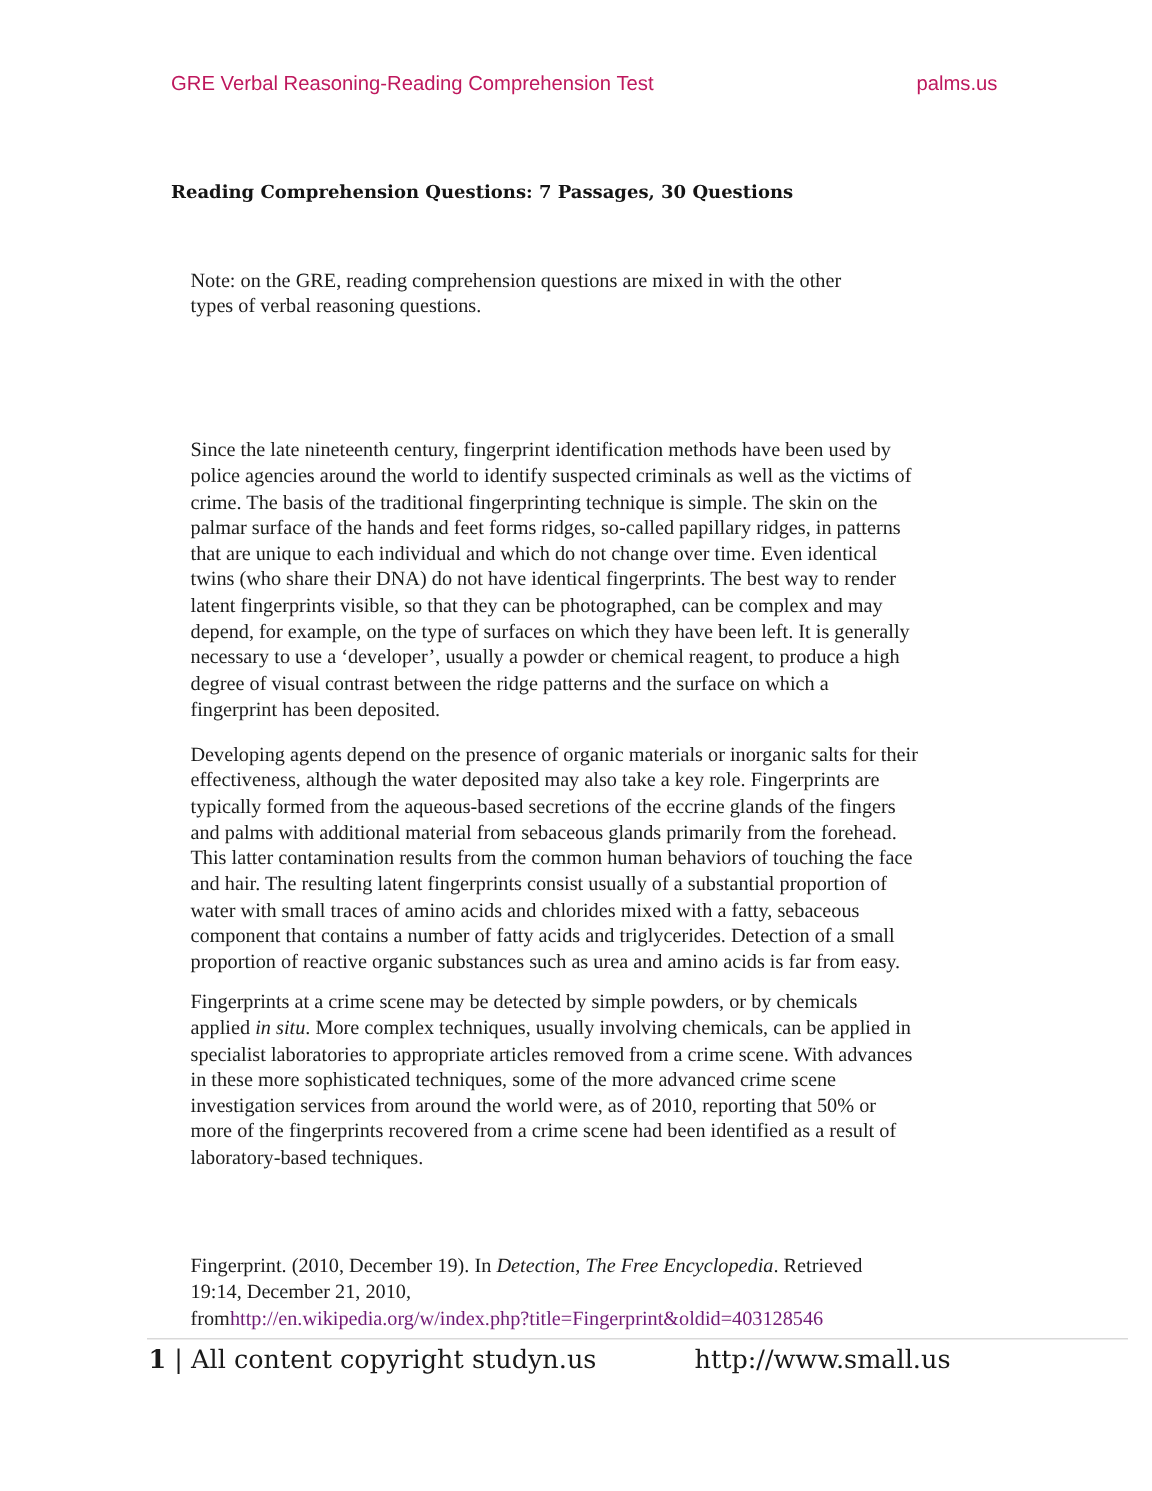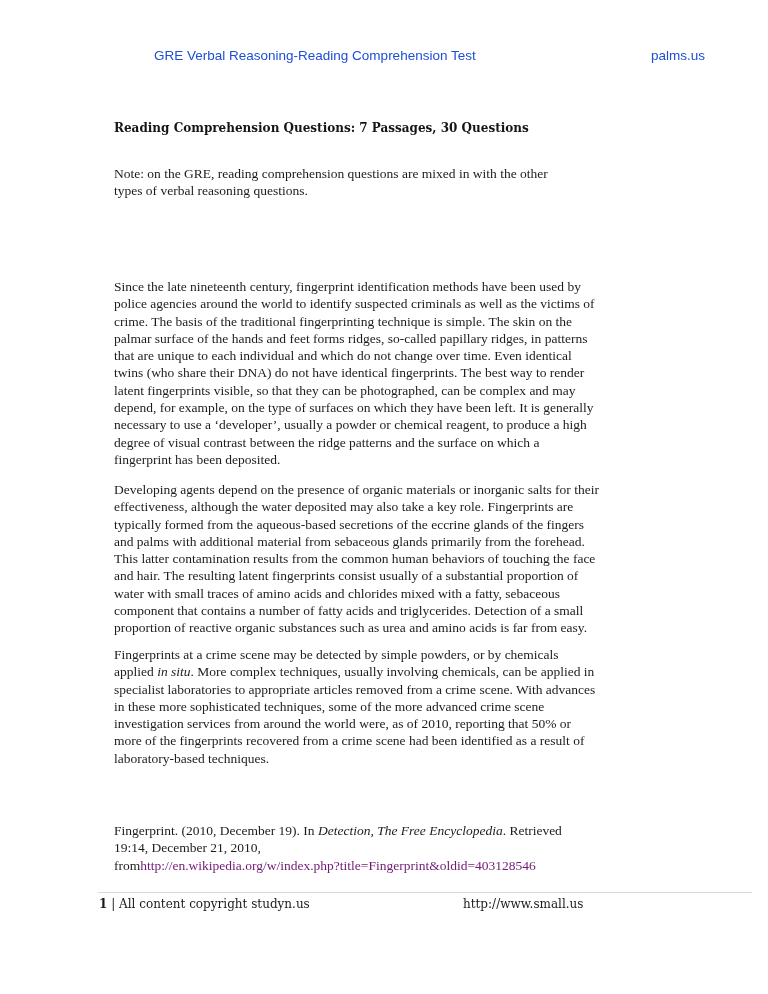--- a/index.html
+++ b/index.html
@@ -10,33 +10,33 @@
     color: #1c1c1c;
     position: relative;
     overflow: hidden;
   }
   .page { position: absolute; inset: 0; }
 
   .header {
     position: absolute; top: 48px; left: 114px; width: 551px;
     display: flex; justify-content: space-between;
     font-family: "Liberation Sans", sans-serif;
-    font-size: 13.5px; color: #1d4ed8; margin-left: 40px;
+    font-size: 13.5px; color: #be185d;
   }
 
   .doc-title {
     position: absolute; top: 121px; left: 114px; width: 620px;
     margin: 0;
     font-family: "DejaVu Serif", serif;
     font-weight: 700; font-size: 12px; color: #151515;
   }
 
   .body-text {
     position: absolute; left: 114px; width: 625px;
-    margin: 0;
+    margin: 13px;
     font-size: 13.5px; line-height: 17.3px;
     white-space: pre-line;
   }
 
   .note { top: 165px; }
 
   .passage-heading {
     position: absolute; top: 231px; left: 114px; width: 620px;
     margin: 0;
     font-size: 13.8px; font-weight: 700; color: #111111;
@@ -52,21 +52,21 @@
     color: #701a75; text-decoration: none; cursor: pointer;
   }
   i { font-style: italic; }
 
   .footer-rule {
     position: absolute; top: 892px; left: 98px; width: 654px;
     border-top: 1px solid #d9d9d9; height: 0;
   }
   .footer {
     position: absolute; top: 897px; left: 0; width: 768px; height: 20px;
-    font-family: "DejaVu Serif", serif; font-size: 12px; color: #1a1a1a;
+    font-family: "DejaVu Serif", serif; font-size: 17px; color: #1a1a1a;
   }
   .footer-left { position: absolute; left: 99px; top: 0; }
   .footer-left b { font-weight: 700; }
   .footer-right { position: absolute; left: 463px; top: 0; }
 </style>
 </head>
 <body>
 
 <div class="page">
 

